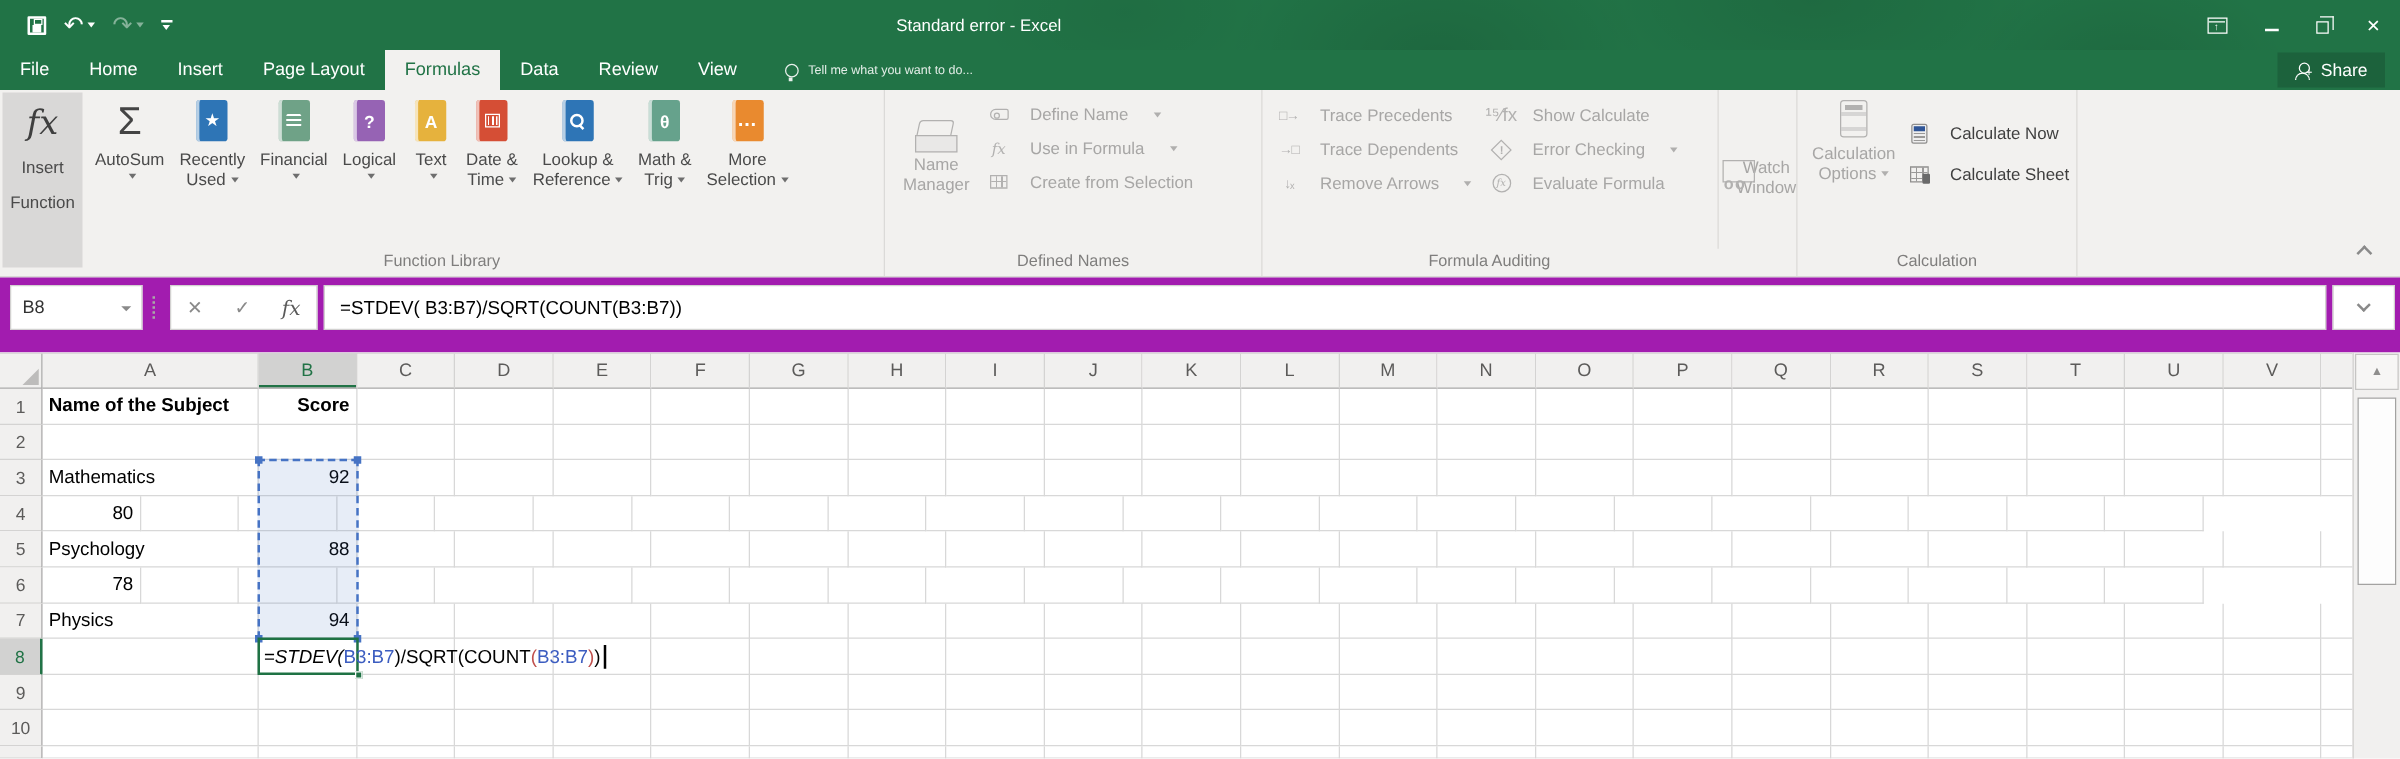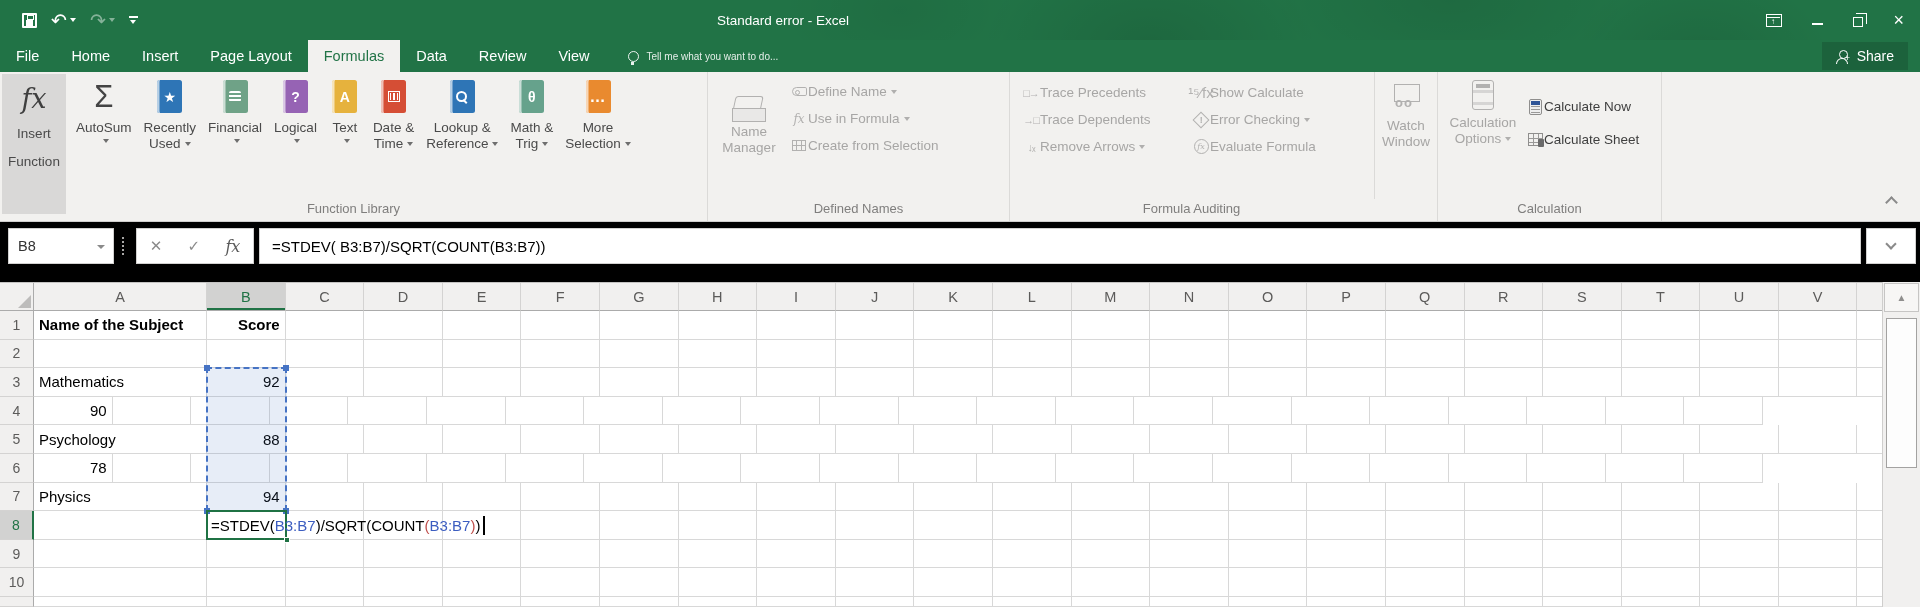--- a/index.html
+++ b/index.html
@@ -71,21 +71,21 @@
   .sigma{font-size:31px;color:#444;line-height:34px}
   .book{width:25px;height:33px;border-radius:2.5px;display:flex;align-items:center;justify-content:center;color:#fff;font-size:14px;font-weight:bold;box-shadow:inset 4px 0 0 -1.5px rgba(255,255,255,.65);position:relative}
   .coins{width:12px;height:11px;background:repeating-linear-gradient(to bottom,#fff 0 2px,transparent 2px 4px);border-radius:2px}
   .mag{width:12px;height:12px;position:relative}
   .mag::before{content:"";position:absolute;left:0;top:0;width:7px;height:7px;border:2px solid #fff;border-radius:50%}
   .mag::after{content:"";position:absolute;left:8px;top:8px;width:2px;height:5px;background:#fff;transform:rotate(-45deg)}
   .cal{width:12px;height:11px;border:1.5px solid #fff;position:relative}
   .cal::after{content:"";position:absolute;left:1px;top:1px;right:1px;bottom:1px;background:repeating-linear-gradient(to right,#fff 0 1.5px,transparent 1.5px 3.5px)}
 
   
-  .srow{display:flex;align-items:center;gap:0;height:27px;font-size:13.5px;white-space:nowrap}
+  .srow{display:flex;align-items:center;gap:16px;height:27px;font-size:13.5px;white-space:nowrap}
   .srow .lbl{color:#a7a6a5}
   .srow .lbl.on{color:#3f3f3f}
   .sicon{width:18px;display:flex;align-items:center;justify-content:center;color:#b2b1b0;font-size:12px;flex:0 0 18px}
   .tagic{width:15px;height:9px;border:1.5px solid #b2b1b0;border-radius:5px 2px 2px 5px;position:relative}
   .tagic::after{content:"";position:absolute;left:2px;top:2px;width:3px;height:3px;border:1px solid #b2b1b0;border-radius:50%}
   .fxsmall{font-family:"DejaVu Serif",serif;font-style:italic;font-size:12px;color:#b2b1b0}
   .gridic{width:14px;height:11px;border:1px solid #b2b1b0;background:repeating-linear-gradient(to right,transparent 0 3.5px,#b2b1b0 3.5px 4.5px),repeating-linear-gradient(to bottom,transparent 0 4px,#b2b1b0 4px 5px)}
   .circfx{width:15px;height:15px;border:1.5px solid #b2b1b0;border-radius:50%;display:flex;align-items:center;justify-content:center}
   .circfx span{font-family:"DejaVu Serif",serif;font-style:italic;font-size:8px;color:#b2b1b0}
   .warnic{width:12px;height:12px;border:1.5px solid #b2b1b0;transform:rotate(45deg);display:flex;align-items:center;justify-content:center}
@@ -103,28 +103,28 @@
      repeating-linear-gradient(to bottom,transparent 0 9px,#d6d5d4 9px 12px);position:relative}
   .calcsm{width:13px;height:16px;border:1px solid #8f8e8d;border-radius:2px;background:#eee;position:relative}
   .calcsm::before{content:"";position:absolute;left:1px;top:1px;right:1px;height:4px;background:#2f5597}
   .calcsm::after{content:"";position:absolute;left:1px;bottom:1px;right:1px;height:7px;background:repeating-linear-gradient(to bottom,#9a9998 0 1px,transparent 1px 3px)}
   .sheetic{width:15px;height:13px;border:1px solid #8f8e8d;background:repeating-linear-gradient(to right,transparent 0 4px,#9a9998 4px 5px),repeating-linear-gradient(to bottom,transparent 0 3.5px,#9a9998 3.5px 4.5px);position:relative}
   .sheetic::after{content:"";position:absolute;right:-2px;bottom:-2px;width:6px;height:8px;background:#6a6a6a;border-radius:1px}
   #dn-col{position:absolute;left:82px;top:6px}
   #nm-btn{position:absolute;left:6px;top:24px;width:70px;display:flex;flex-direction:column;align-items:center}
   #fa-c1{position:absolute;left:12px;top:7px}
   #fa-c2{position:absolute;left:182px;top:7px}
-  #watch-btn{position:absolute;left:364px;top:0;width:63px;height:127px;border-left:1px solid #dbdad8;display:flex;flex-direction:column;align-items:center;padding-top:12px;gap:6px}
+  #watch-btn{position:absolute;left:364px;top:0;width:63px;height:127px;border-left:1px solid #dbdad8;display:flex;flex-direction:row;align-items:center;padding-top:12px;gap:6px}
   #calc-opt{position:absolute;left:6px;top:8px;width:78px;display:flex;flex-direction:column;align-items:center;gap:5px}
   #calc-col{position:absolute;left:88px;top:18px}
   #calc-col .srow{height:33px}
   .chev-up{position:absolute;right:24px;bottom:14px;width:9px;height:9px;border-top:2px solid #8a8a8a;border-left:2px solid #8a8a8a;transform:rotate(45deg);margin-top:3px}
 
   
-  #fbar{position:absolute;left:0;top:222px;width:1920px;height:60px;background:#000000}
+  #fbar{position:absolute;left:0;top:222px;width:1920px;height:60px;background:#a21caf}
   .fbox{position:absolute;top:6px;height:36px;background:#fff;border:1px solid #d2d1d0}
   #namebox{left:8px;width:106px;display:flex;align-items:center;padding-left:9px;font-size:14.5px;color:#333}
   #namebox .nb-caret{position:absolute;right:8px;top:16px;width:0;height:0;border-left:4px solid transparent;border-right:4px solid transparent;border-top:4.5px solid #8a8a8a}
   #fdots{position:absolute;left:122px;top:15px;height:18px;border-left:2px dotted #a9a8a7}
   #btnbox{left:136px;width:118px;display:flex;align-items:center;justify-content:space-around;color:#8a8a8a}
   #btnbox .xg{font-size:15px}
   #btnbox .ck{font-size:15px}
   #btnbox .fxg{font-family:"DejaVu Serif",serif;font-style:italic;font-size:16px;color:#5a5a5a}
   #formulabox{left:259px;width:1602px;display:flex;align-items:center;padding-left:12px;font-size:15px;color:#000;white-space:nowrap;overflow:hidden}
   #expandbox{left:1866px;width:50px;display:flex;align-items:center;justify-content:center}
@@ -536,21 +536,21 @@
         <div class="cell"></div>
         <div class="cell"></div>
         <div class="cell"></div>
         <div class="cell"></div>
         <div class="cell"></div>
         <div class="cell"></div>
         <div class="cell"></div>
       </div>
       <div class="grow">
         <div class="rnum">4</div>
-        <div class="cell cb">90</div>
+        <div class="cell cb">80</div>
         <div class="cell"></div>
         <div class="cell"></div>
         <div class="cell"></div>
         <div class="cell"></div>
         <div class="cell"></div>
         <div class="cell"></div>
         <div class="cell"></div>
         <div class="cell"></div>
         <div class="cell"></div>
         <div class="cell"></div>
@@ -751,21 +751,21 @@
 
   <div id="sel-range">
     <span class="handle" style="left:-4px;top:-4px"></span>
     <span class="handle" style="right:-4px;top:-4px"></span>
     <span class="handle" style="left:-4px;bottom:-3px"></span>
     <span class="handle" style="right:-4px;bottom:-3px"></span>
   </div>
   <div id="active-cell"></div>
   <span id="fillhandle"></span>
   <div id="b8-text">
-      <span style="color: rgb(0, 0, 0);">=STDEV( </span>
+      <span style="color: rgb(0, 0, 0); font-style: italic;">=STDEV( </span>
       <span style="color: rgb(60, 93, 192);">B3:B7</span>
       <span style="color: rgb(0, 0, 0);">)/SQRT(COUNT</span>
       <span style="color: rgb(192, 80, 77);">(</span>
       <span style="color: rgb(60, 93, 192);">B3:B7</span>
       <span style="color: rgb(192, 80, 77);">)</span>
       <span style="color: rgb(0, 0, 0);">)</span>
       <span class="cursor"></span>
     </div>
 </div>
 

